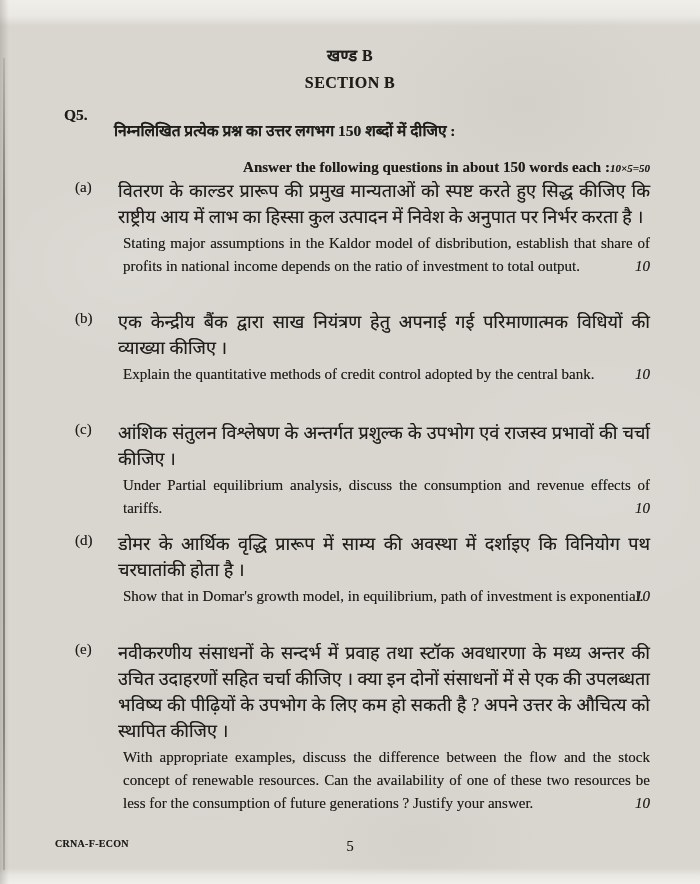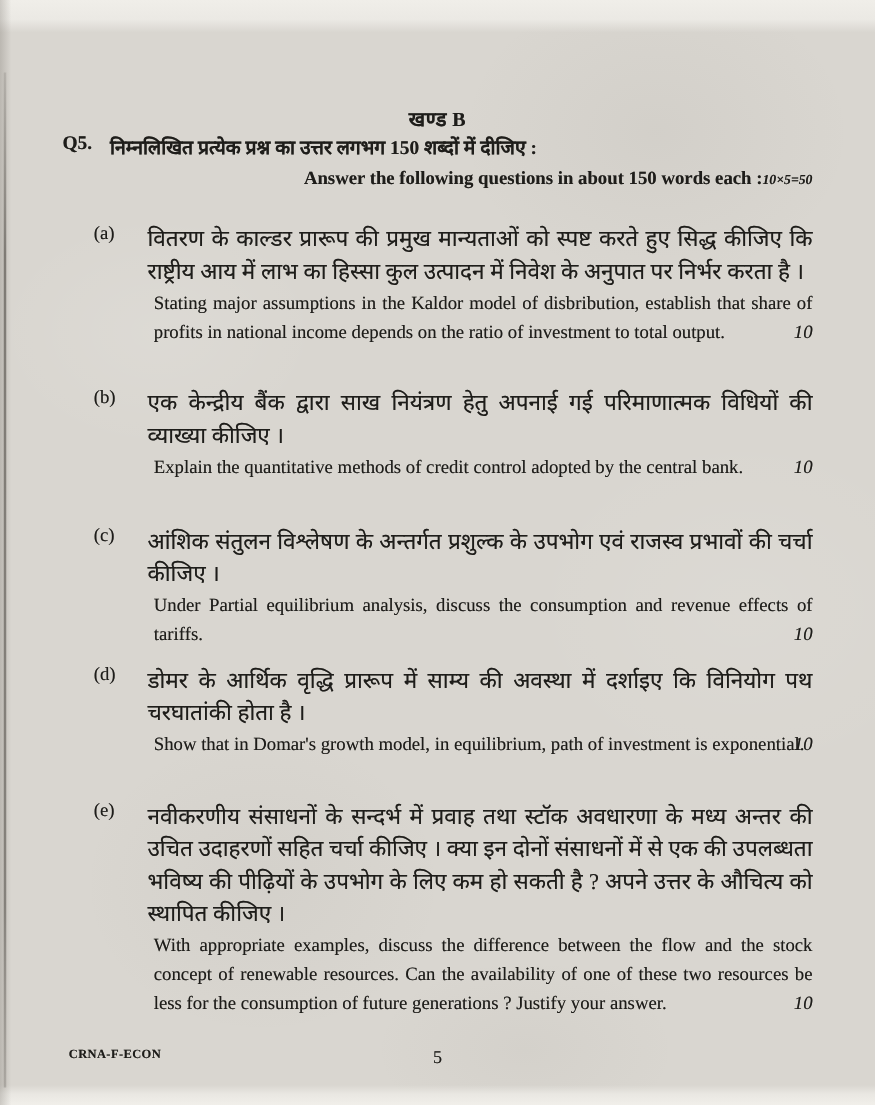--- a/index.html
+++ b/index.html
@@ -36,29 +36,29 @@
   }
   .scan-line-left {
     position: absolute; left: 3px; top: 58px; bottom: 14px; width: 2px;
     background: linear-gradient(to bottom,
       rgba(66,62,56,.15), rgba(66,62,56,.55) 18%,
       rgba(66,62,56,.50) 82%, rgba(66,62,56,.22));
   }
   .content { position: absolute; left: 50px; right: 50px; top: 0; bottom: 0; }
 
   .heading { position: absolute; left: 0; right: 0; text-align: center;
-             font-weight: bold; font-size: 16px; letter-spacing: .4px; margin-top: 40px; }
+             font-weight: bold; font-size: 16px; letter-spacing: .4px; }
   .heading-hi { top: 44px; }
   .heading-en { top: 74px; }
 
-  .q5-head { position: absolute; top: 106px; left: 0; right: 0;
+  .q5-head { position: absolute; top: 106px; left: 14px; right: 0;
              display: grid; grid-template-columns: 38px 1fr; }
   .q5-label { grid-column: 1; grid-row: 1; font-weight: bold; font-size: 15.5px; }
   .q5-hindi { grid-column: 2; grid-row: 1; font-weight: bold; font-size: 15.5px;
-              line-height: 26px; margin: 0; }
+              line-height: 26px; margin: 12px; }
   .q5-en-row { grid-column: 2; grid-row: 2; display: flex;
                justify-content: flex-end; align-items: baseline; margin-top: 3px; }
   .q5-english { font-weight: bold; font-size: 15px; }
   .q5-marks { font-weight: bold; font-style: italic; font-size: 11px; }
 
   .question { position: absolute; left: 25px; right: 0;
               display: grid; grid-template-columns: 43px 1fr; }
   .q-label { font-size: 15px; padding-top: 1px; }
   .q-hindi { margin: 0; font-size: 18px; line-height: 26px; text-align: justify; }
   .q-english { margin: 2px 0 0 5px; font-size: 15px; line-height: 23px;
@@ -80,20 +80,21 @@
 
 <div class="page">
   <div class="scan-top"></div>
   <div class="scan-bottom"></div>
   <div class="scan-edge-left"></div>
   <div class="scan-line-left"></div>
 
   <div class="content">
 
     <div class="heading heading-hi">खण्ड B</div>
+    <div class="heading heading-en">SECTION B</div>
 
     <div class="q5-head">
       <span class="q5-label">Q5.</span>
       <p class="q5-hindi">निम्नलिखित प्रत्येक प्रश्न का उत्तर लगभग 150 शब्दों में दीजिए :</p>
       <div class="q5-en-row">
         <span class="q5-english">Answer the following questions in about 150 words each :</span>
         <span class="q5-marks">10×5=50</span>
       </div>
     </div>
 

